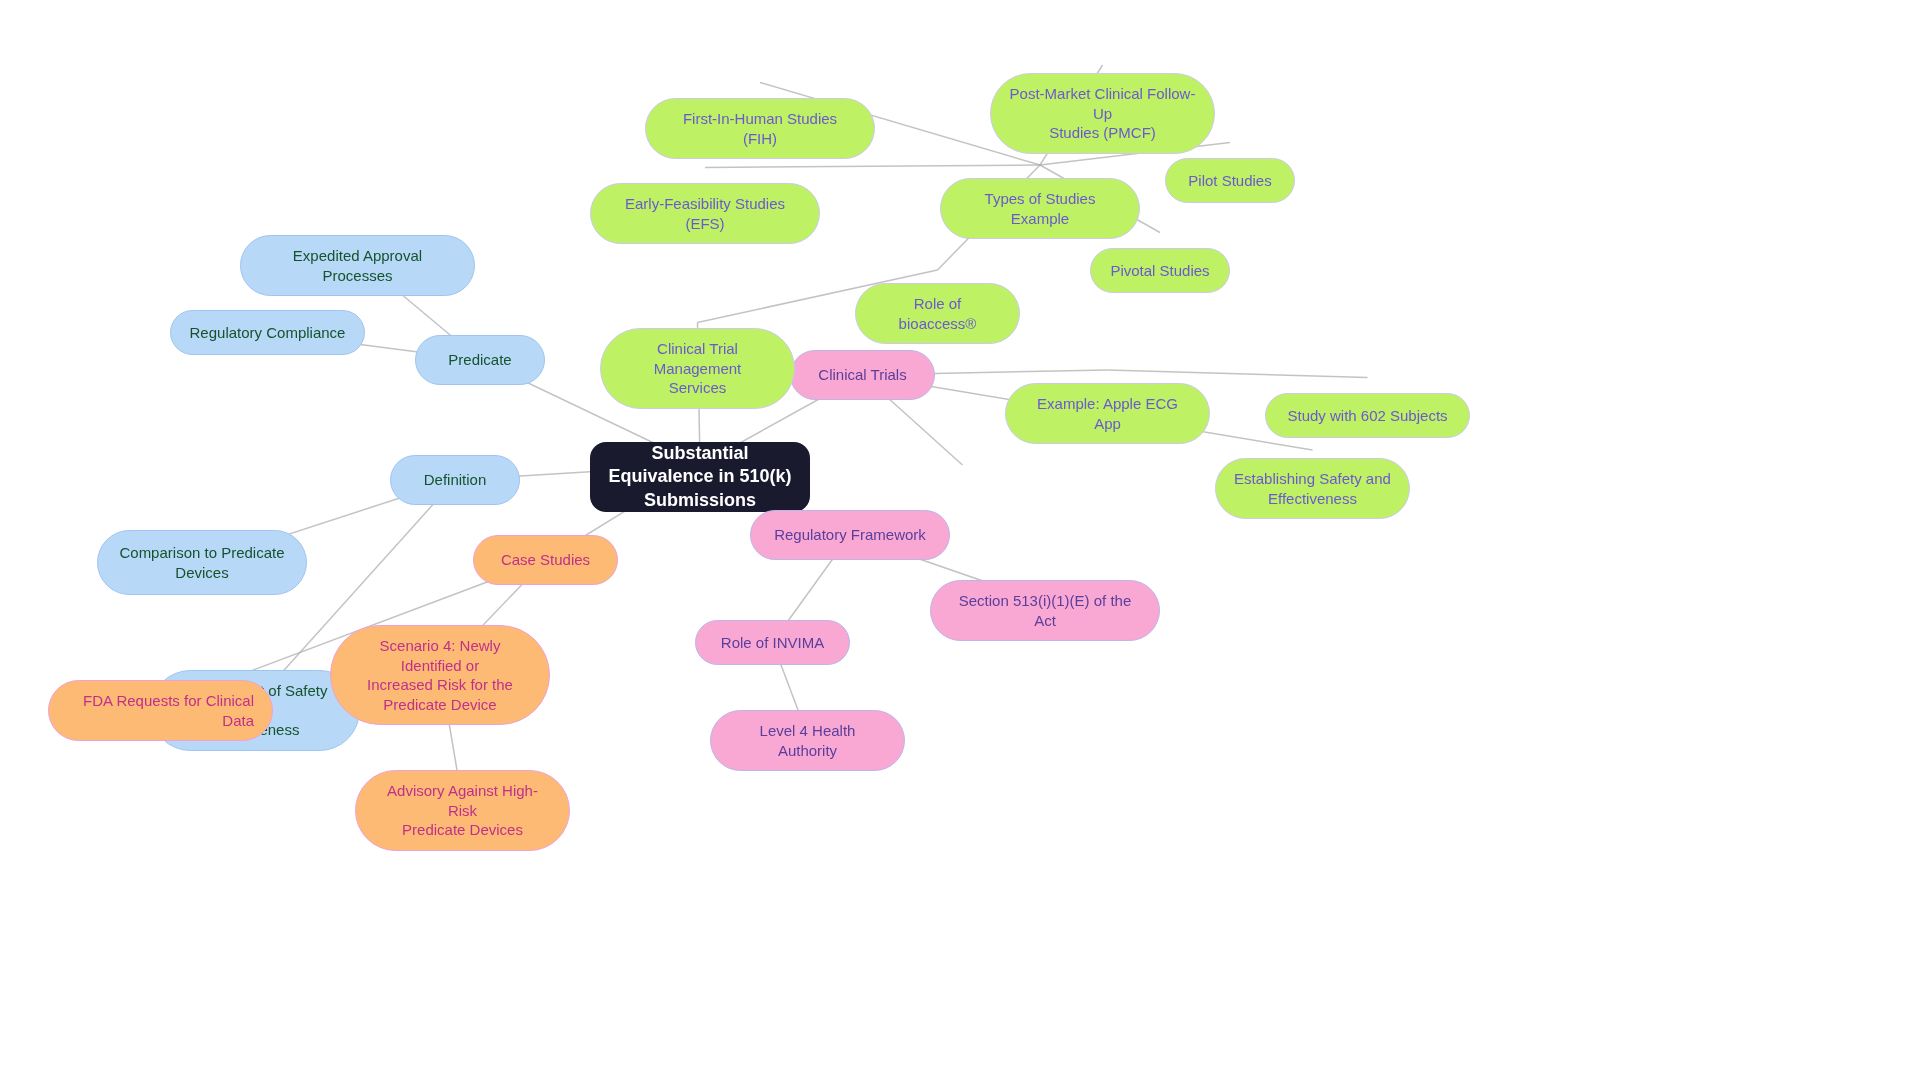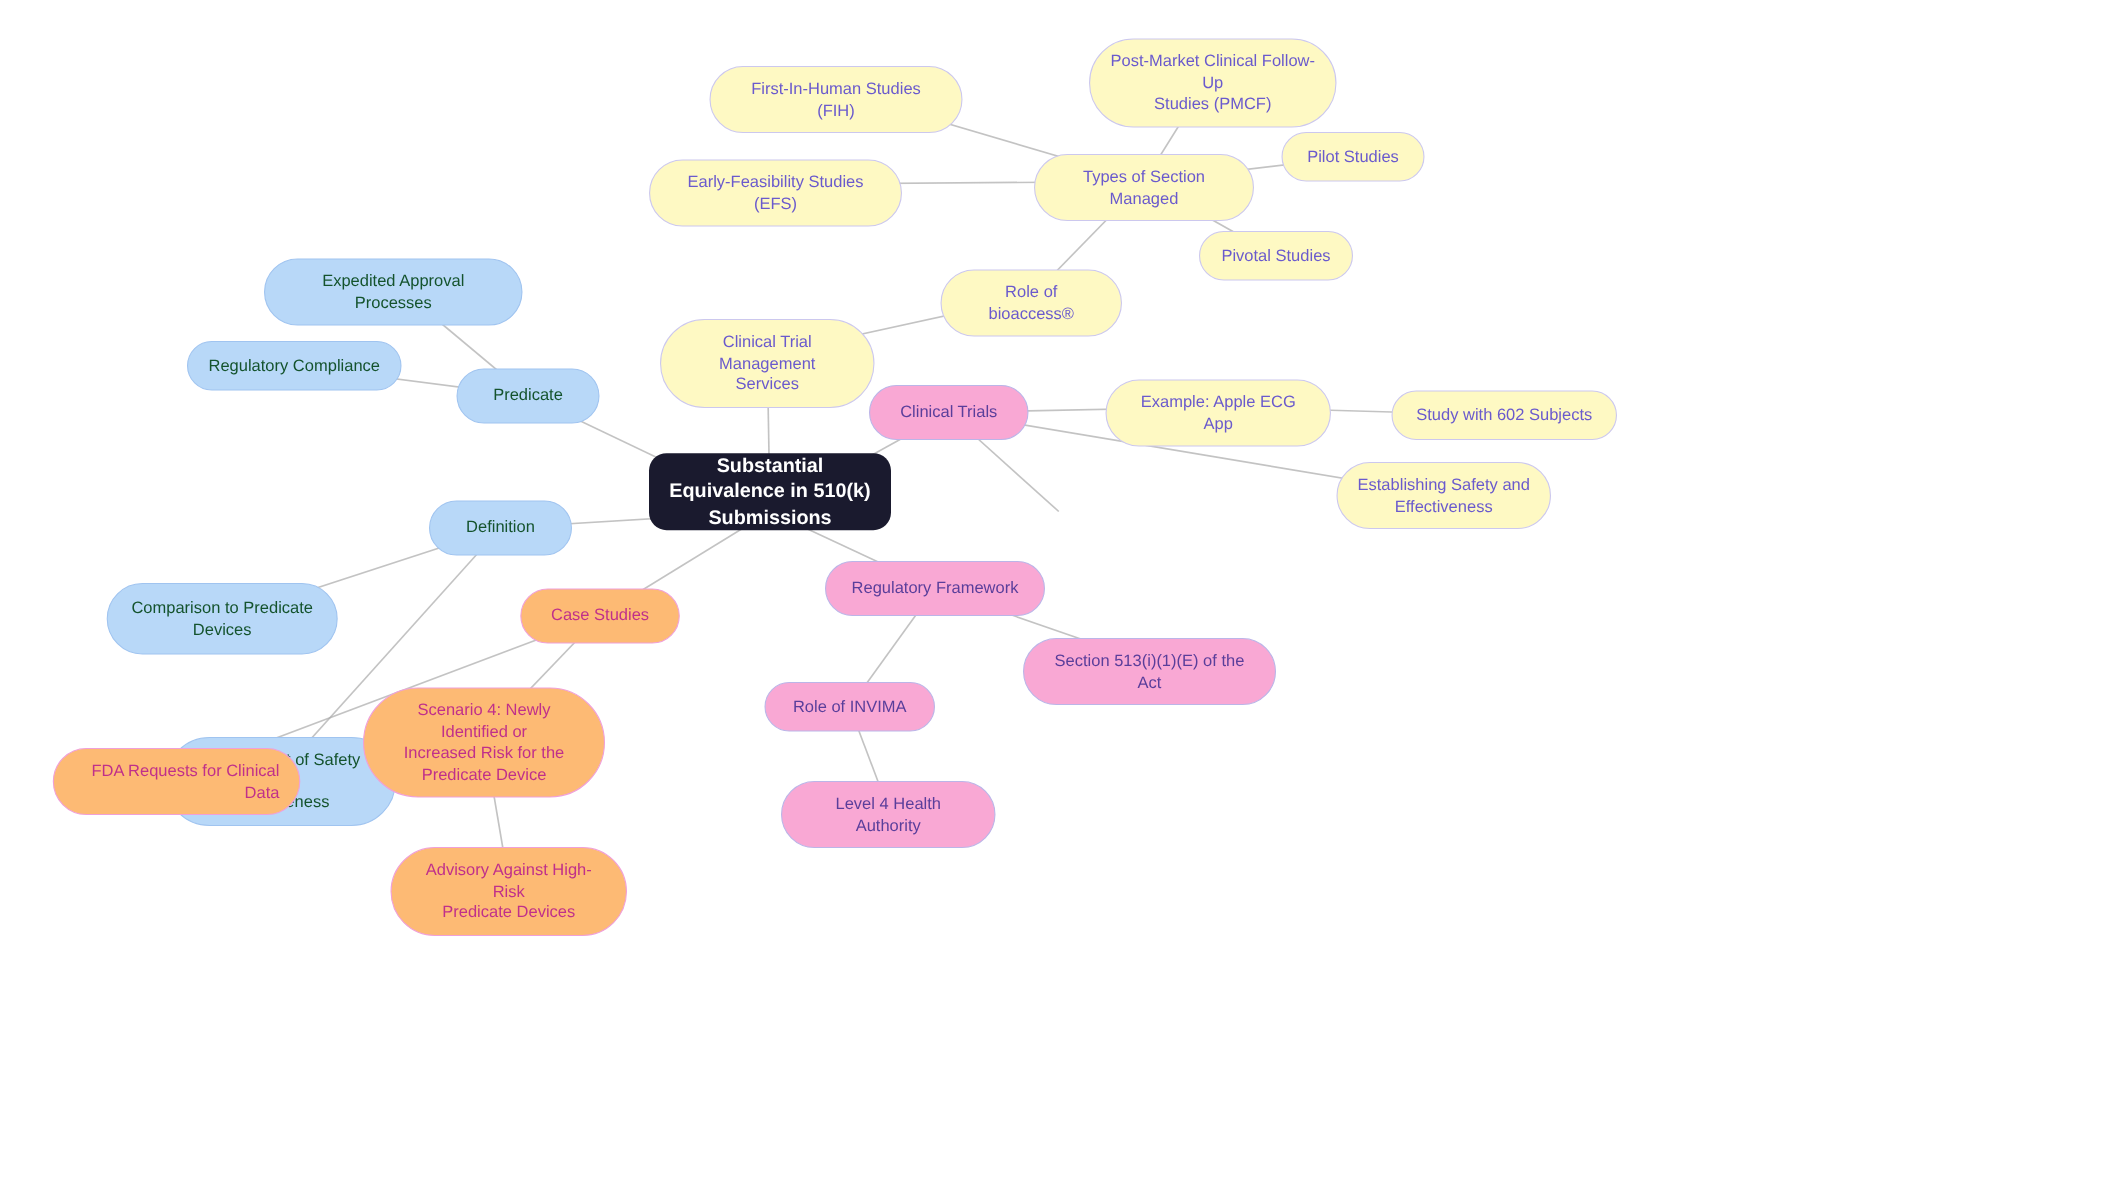--- a/index.html
+++ b/index.html
@@ -55,23 +55,24 @@
       background: #f9a8d4;
       color: #5a3e9b;
       border: 1.5px solid #bbb5e8;
     }
     .node-pink {
       background: #fdba74;
       color: #c0308a;
       border: 1.5px solid #f0a0d8;
     }
     .node-lavender {
-      background: #fef9c3;
+      background: #bef264;
       color: #6a5acd;
       border: 1.5px solid #ccc8ee;
+      margin-top: 38px;
     }
   </style>
 </head>
 <body>
 
 <div id="mindmap-container">
   <svg id="connections">
       <line x1="700" y1="465" x2="455" y2="480" stroke="#aaa" stroke-width="1.5" opacity="0.7"></line>
       <line x1="700" y1="465" x2="480" y2="360" stroke="#aaa" stroke-width="1.5" opacity="0.7"></line>
       <line x1="700" y1="465" x2="545.5" y2="560" stroke="#aaa" stroke-width="1.5" opacity="0.7"></line>
@@ -93,35 +94,35 @@
       <line x1="937.5" y1="270" x2="1040" y2="165" stroke="#aaa" stroke-width="1.5" opacity="0.7"></line>
       <line x1="1040" y1="165" x2="760" y2="82.5" stroke="#aaa" stroke-width="1.5" opacity="0.7"></line>
       <line x1="1040" y1="165" x2="1102.5" y2="65" stroke="#aaa" stroke-width="1.5" opacity="0.7"></line>
       <line x1="1040" y1="165" x2="1230" y2="142.5" stroke="#aaa" stroke-width="1.5" opacity="0.7"></line>
       <line x1="1040" y1="165" x2="1160" y2="232.5" stroke="#aaa" stroke-width="1.5" opacity="0.7"></line>
       <line x1="1040" y1="165" x2="705" y2="167.5" stroke="#aaa" stroke-width="1.5" opacity="0.7"></line>
       <line x1="850" y1="535" x2="1045" y2="602.5" stroke="#aaa" stroke-width="1.5" opacity="0.7"></line>
       <line x1="850" y1="535" x2="772.5" y2="642.5" stroke="#aaa" stroke-width="1.5" opacity="0.7"></line>
       <line x1="772.5" y1="642.5" x2="807.5" y2="735" stroke="#aaa" stroke-width="1.5" opacity="0.7"></line>
     </svg>
-<div class="node node-center" style="left: 590px; top: 412px; width: 220px; height: 70px;">Substantial Equivalence in 510(k) Submissions</div>
+<div class="node node-center" style="left: 590px; top: 442px; width: 220px; height: 70px;">Substantial Equivalence in 510(k) Submissions</div>
     <div class="node node-blue" style="left: 390px; top: 455px; width: 130px; min-height: 50px;">Definition</div>
     <div class="node node-blue" style="left: 97px; top: 530px; width: 210px; min-height: 65px;">Comparison to Predicate<br>Devices</div>
     <div class="node node-blue" style="left: 150px; top: 670px; width: 210px; min-height: 65px;">Assessment of Safety and<br>Effectiveness</div>
     <div class="node node-blue" style="left: 415px; top: 335px; width: 130px; min-height: 50px;">Predicate</div>
     <div class="node node-blue" style="left: 170px; top: 310px; width: 195px; min-height: 45px;">Regulatory Compliance</div>
     <div class="node node-blue" style="left: 240px; top: 235px; width: 235px; min-height: 45px;">Expedited Approval Processes</div>
     <div class="node node-pink" style="left: 473px; top: 535px; width: 145px; min-height: 50px;">Case Studies</div>
     <div class="node node-pink" style="left: 330px; top: 625px; width: 220px; min-height: 90px;">Scenario 4: Newly Identified or<br>Increased Risk for the<br>Predicate Device</div>
     <div class="node node-pink" style="left: 48px; top: 680px; width: 225px; min-height: 50px; text-align: right;">FDA Requests for Clinical Data</div>
     <div class="node node-pink" style="left: 355px; top: 770px; width: 215px; min-height: 65px;">Advisory Against High-Risk<br>Predicate Devices</div>
     <div class="node node-purple" style="left: 790px; top: 350px; width: 145px; min-height: 50px;">Clinical Trials</div>
     <div class="node node-lavender" style="left: 600px; top: 290px; width: 195px; min-height: 65px;">Clinical Trial Management<br>Services</div>
     <div class="node node-lavender" style="left: 855px; top: 245px; width: 165px; min-height: 50px;">Role of bioaccess®</div>
-    <div class="node node-lavender" style="left: 940px; top: 140px; width: 200px; min-height: 50px;">Types of Section Managed</div>
+    <div class="node node-lavender" style="left: 940px; top: 140px; width: 200px; min-height: 50px;">Types of Studies Example</div>
     <div class="node node-lavender" style="left: 645px; top: 60px; width: 230px; min-height: 45px;">First-In-Human Studies (FIH)</div>
     <div class="node node-lavender" style="left: 990px; top: 35px; width: 225px; min-height: 60px;">Post-Market Clinical Follow-Up<br>Studies (PMCF)</div>
     <div class="node node-lavender" style="left: 1165px; top: 120px; width: 130px; min-height: 45px;">Pilot Studies</div>
     <div class="node node-lavender" style="left: 1090px; top: 210px; width: 140px; min-height: 45px;">Pivotal Studies</div>
     <div class="node node-lavender" style="left: 590px; top: 145px; width: 230px; min-height: 45px;">Early-Feasibility Studies (EFS)</div>
     <div class="node node-lavender" style="left: 1005px; top: 345px; width: 205px; min-height: 50px;">Example: Apple ECG App</div>
     <div class="node node-lavender" style="left: 1265px; top: 355px; width: 205px; min-height: 45px;">Study with 602 Subjects</div>
     <div class="node node-lavender" style="left: 1215px; top: 420px; width: 195px; min-height: 60px;">Establishing Safety and<br>Effectiveness</div>
     <div class="node node-purple" style="left: 750px; top: 510px; width: 200px; min-height: 50px;">Regulatory Framework</div>
     <div class="node node-purple" style="left: 930px; top: 580px; width: 230px; min-height: 45px;">Section 513(i)(1)(E) of the Act</div>

